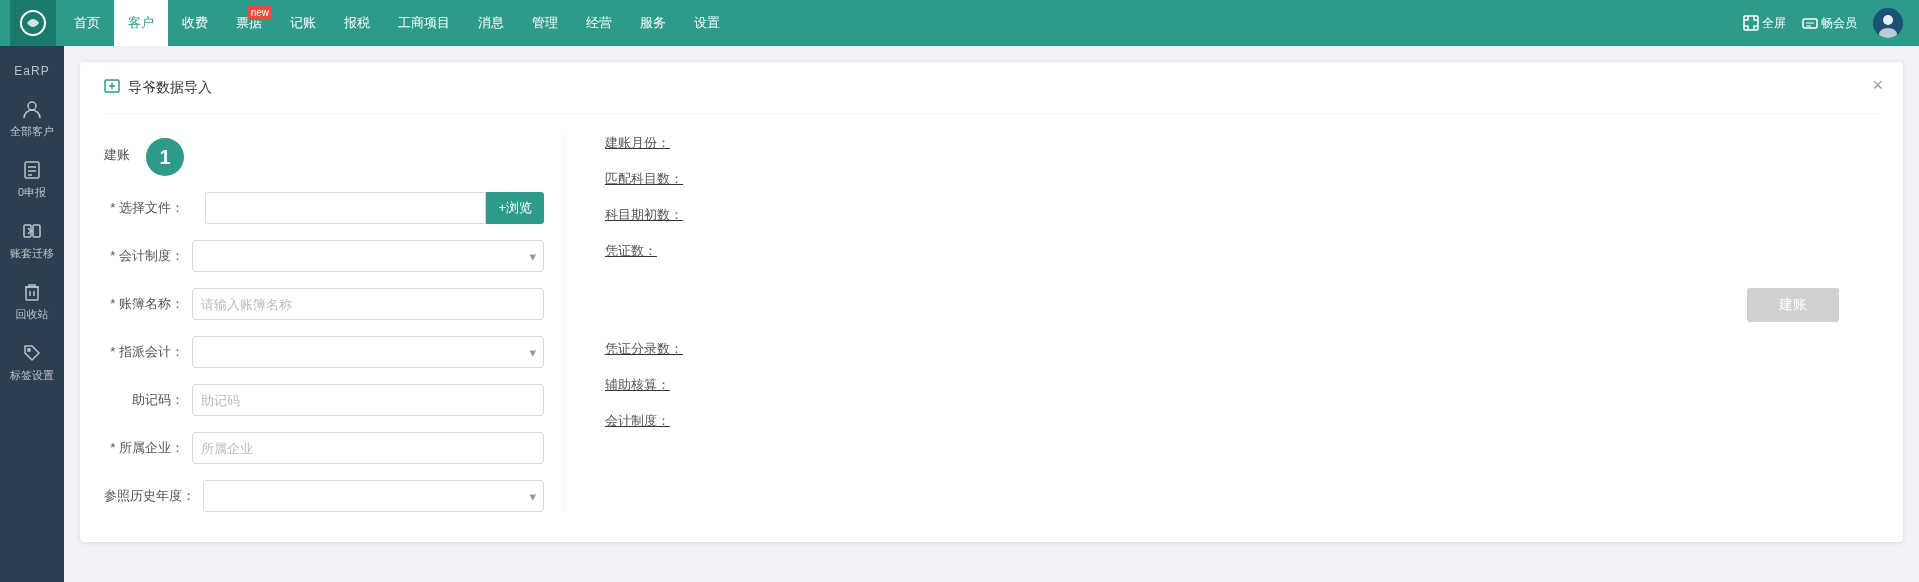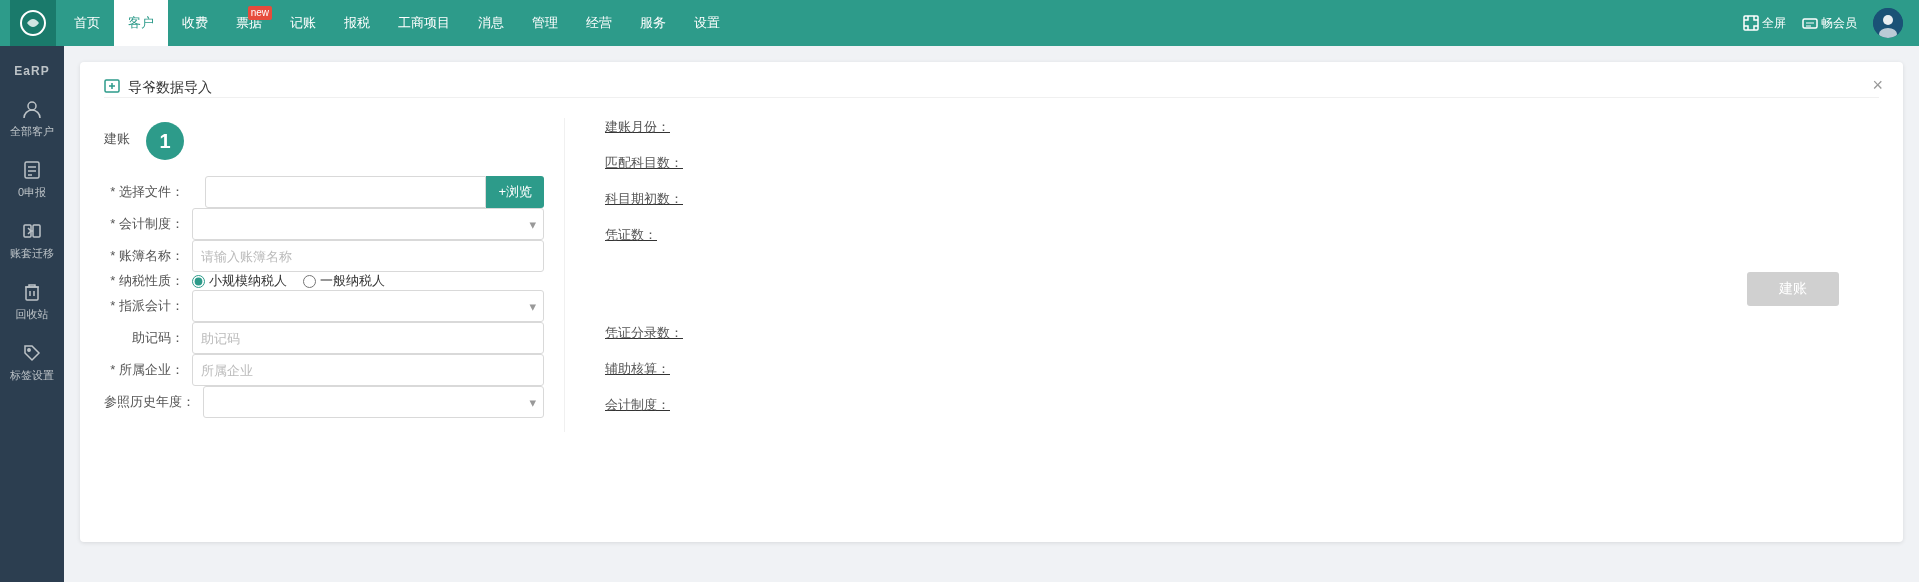--- a/index.html
+++ b/index.html
@@ -44,37 +44,37 @@
       background: #2c3e50; display: flex; flex-direction: column; align-items: center;
       padding-top: 10px; gap: 4px; z-index: 90;
     }
     .sidebar-item {
       width: 72px; padding: 8px 4px; display: flex; flex-direction: column;
       align-items: center; color: #bdc3c7; cursor: pointer; gap: 4px; font-size: 11px;
     }
     .sidebar-item svg { width: 22px; height: 22px; }
     .earp-logo {
       width: 64px; padding: 8px 19px; display: flex; flex-direction: column;
-      align-items: center; color: #bdc3c7; font-size: 12px; font-weight: bold; letter-spacing:1px;
+      align-items: center; color: #bdc3c7; font-size: 12px; font-weight: normal; letter-spacing:1px;
     }
 
     
     .main-content {
       margin-top: 46px; margin-left: 64px; padding: 16px;
       min-height: calc(100vh - 46px);
     }
 
     
     .card {
       background: #fff; border-radius: 4px; box-shadow: 0 1px 4px rgba(0,0,0,0.1);
       padding: 16px 24px 24px; position: relative; min-height: 480px;
     }
     .card-header {
       display: flex; align-items: center; gap: 8px;
-      border-bottom: 1px solid #f0f0f0; padding-bottom: 0; margin-bottom: 20px;
+      border-bottom: 1px solid #f0f0f0; padding-bottom: 16px; margin-bottom: 20px;
     }
     .card-header-icon { color: #2d9b8a; }
     .card-title { font-size: 14px; font-weight: 500; color: #333; }
     .card-close {
       position: absolute; top: 14px; right: 20px; cursor: pointer; font-size: 18px;
       color: #999; line-height: 1;
     }
 
     
     .form-body { display: flex; gap: 0; }
@@ -83,21 +83,21 @@
 
     
     .step-section { display: flex; align-items: flex-start; gap: 16px; }
     .step-badge {
       width: 38px; height: 38px; border-radius: 50%; background: #2d9b8a;
       color: #fff; display: flex; align-items: center; justify-content: center;
       font-size: 20px; font-weight: bold; flex-shrink: 0; margin-top: 4px;
     }
     .step-label { color: #555; font-size: 13px; margin-right: 8px; white-space: nowrap; }
 
-    .form-grid { display: flex; flex-direction: column; }
+    .form-grid { display: flex; flex-direction: column; gap: 16px; }
     .form-row { display: flex; align-items: center; gap: 8px; }
     .form-label {
       min-width: 80px; text-align: right; color: #555; font-size: 13px;
       flex-shrink: 0;
     }
     .form-control {
       flex: 1; height: 32px; border: 1px solid #d9d9d9; border-radius: 3px;
       padding: 0 8px; font-size: 13px; color: #333; outline: none;
       background: #fff;
     }
@@ -298,33 +298,20 @@
               </select>
               <span class="select-arrow">▾</span>
             </div>
           </div>
 
           <div class="form-row">
             <span class="form-label">* 账簿名称：</span>
             <input class="form-control" type="text" placeholder="请输入账簿名称" style="">
           </div>
 
-          <div class="form-row">
-            <span class="form-label">* 纳税性质：</span>
-            <div class="radio-group">
-              <label class="radio-item">
-                <input type="radio" name="tax_type" checked="" style="">
-                <span>小规模纳税人</span>
-              </label>
-              <label class="radio-item">
-                <input type="radio" name="tax_type" style="">
-                <span>一般纳税人</span>
-              </label>
-            </div>
-          </div>
 
           <div class="form-row">
             <span class="form-label">* 指派会计：</span>
             <div class="select-wrap">
               <select>
                 <option value=""></option>
               </select>
               <span class="select-arrow">▾</span>
             </div>
           </div>

